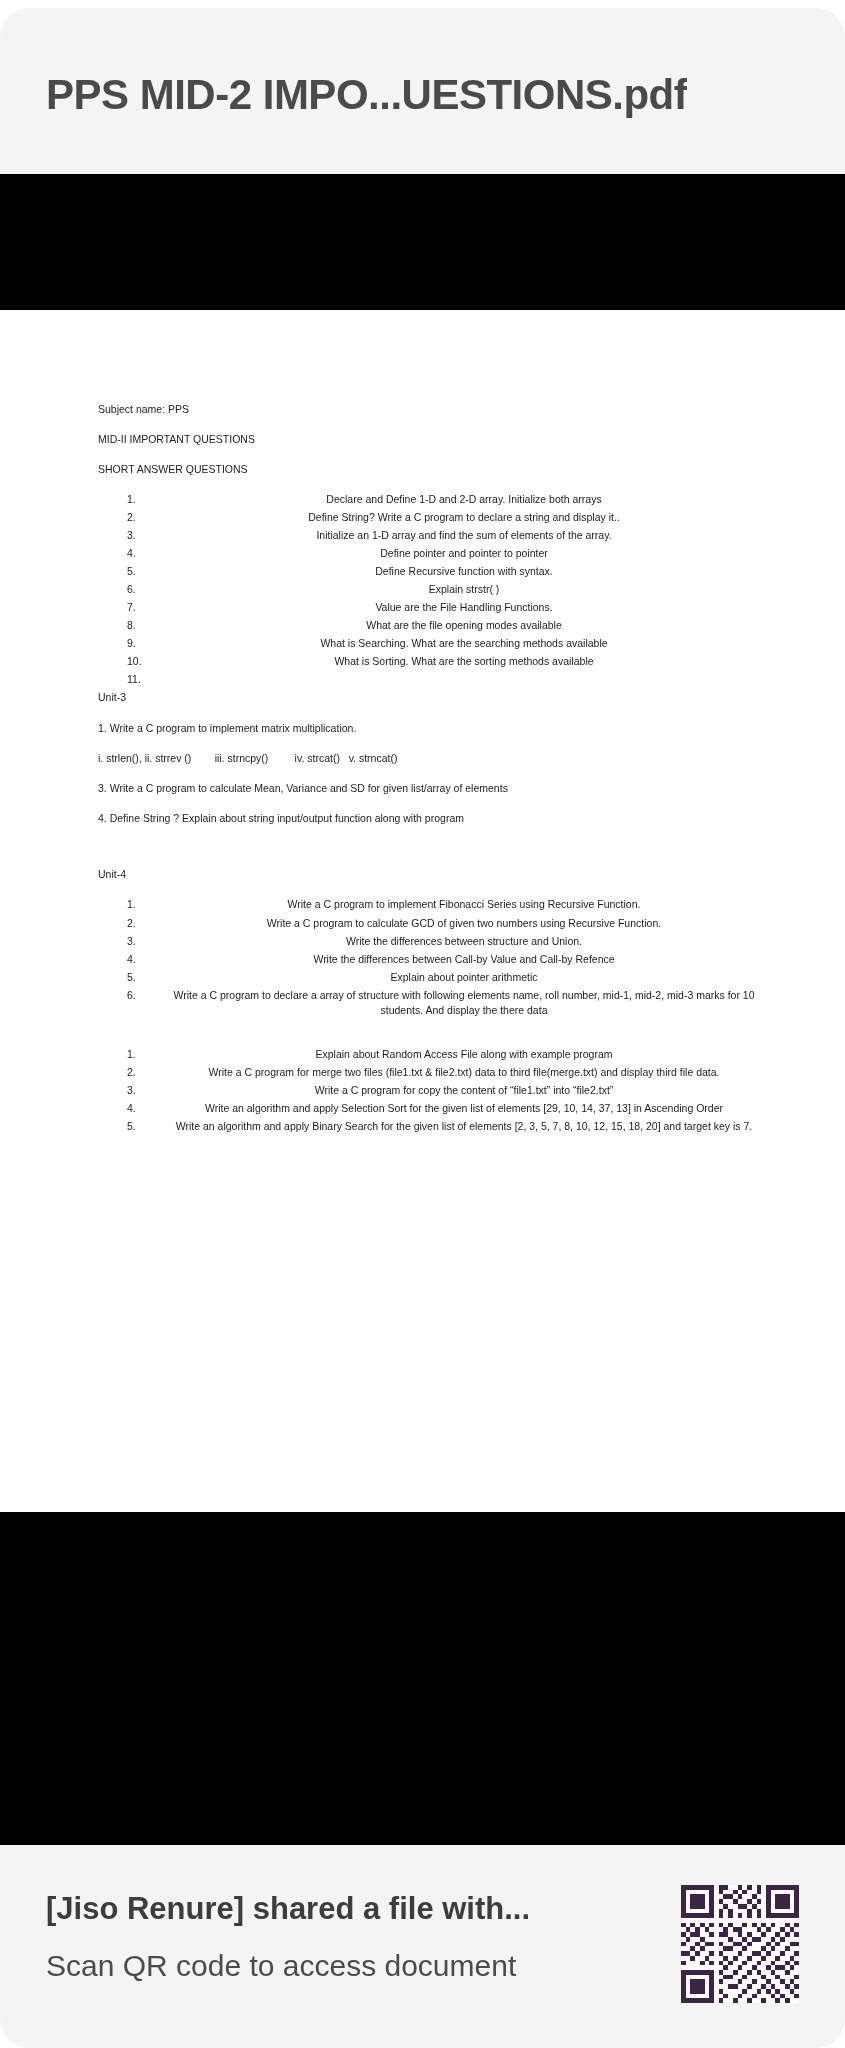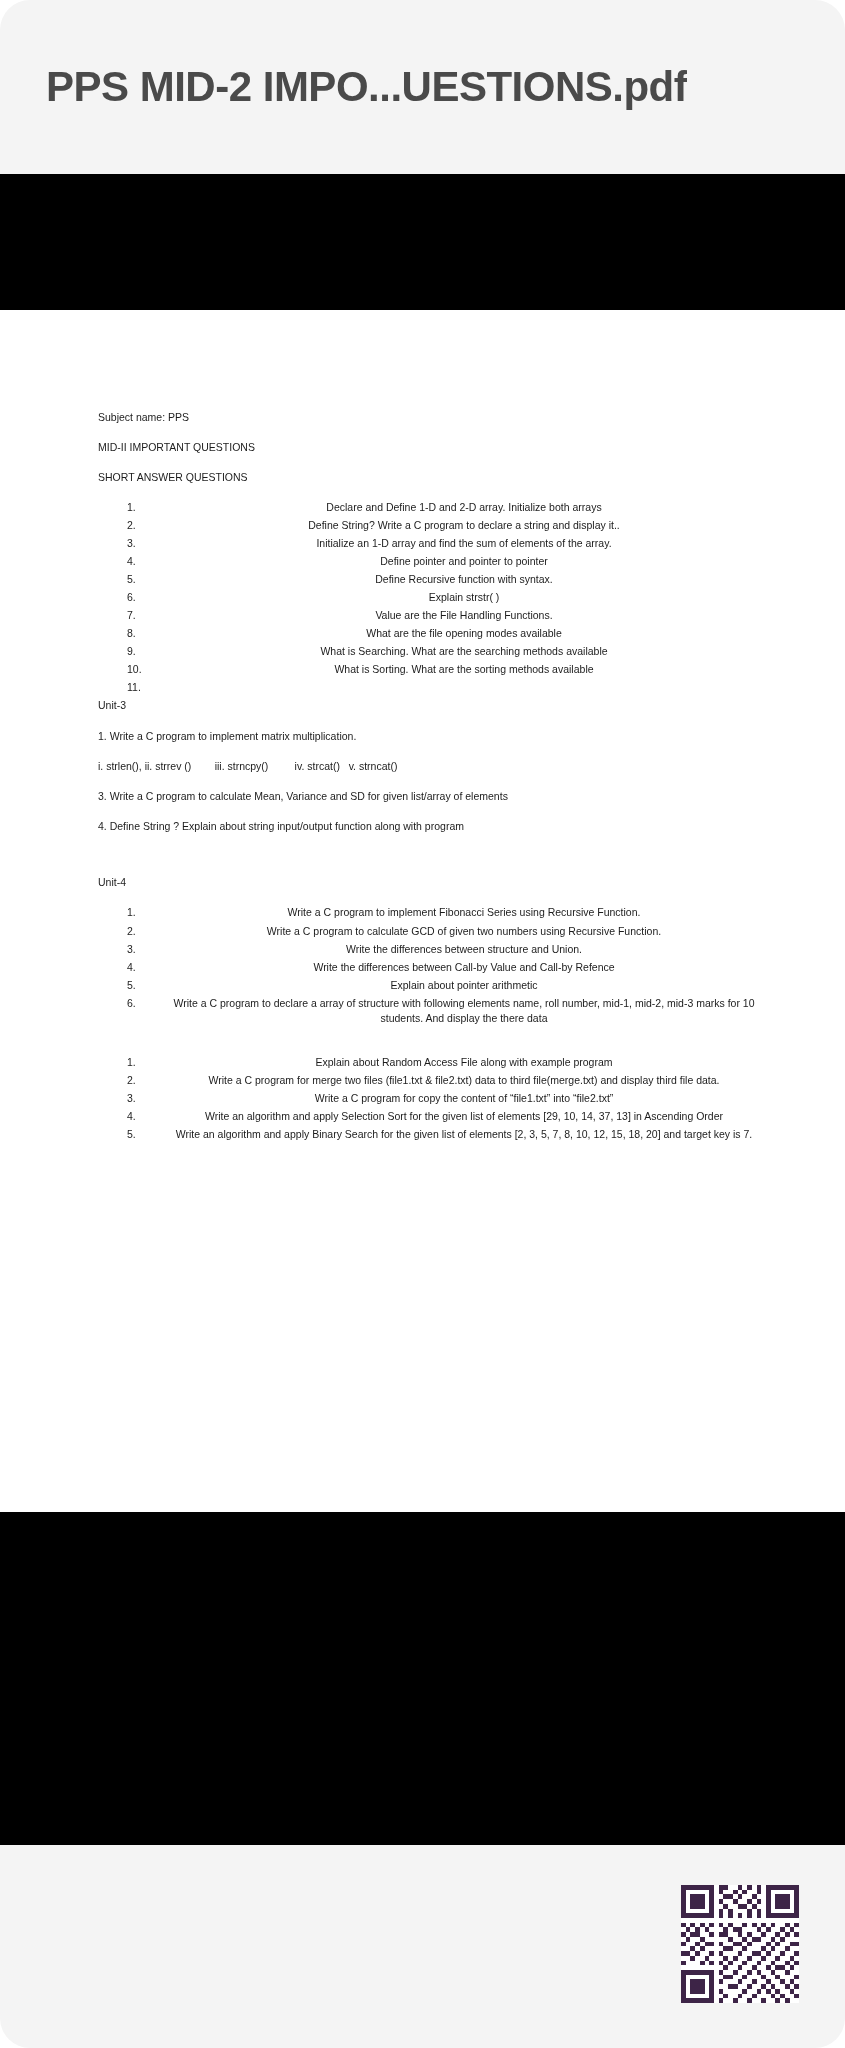--- a/index.html
+++ b/index.html
@@ -13,21 +13,21 @@
     position: relative;
     width: 845px;
     height: 2048px;
     background: #ffffff;
     overflow: hidden;
   }
 
   
   .header-card {
     position: absolute;
-    left: 0; top: 0;
+    left: 0; top: 8px;
     width: 845px;
     height: 174px;
     background: #f4f4f4;
     border-top-left-radius: 30px;
     border-top-right-radius: 30px;
     display: flex;
     align-items: center;
     padding-left: 46px;
   }
   .file-title {
@@ -66,21 +66,21 @@
   }
   .doc-inner {
     position: absolute;
     left: 98px;
     top: 92px;
     width: 670px;
     color: #1c1c1c;
     font-size: 10.5px;
     line-height: 1.42;
   }
-  .doc-inner p { margin: 8px 0 15px 0; }
+  .doc-inner p { margin: 0 0 15px 0; }
   .doc-inner p.unit { margin: 0 0 16px 0; }
   .gap-lg { height: 26px; }
   .gap-md { height: 18px; }
 
   ol.qlist {
     margin: 0 0 0 0;
     padding-left: 62px;
     list-style: none;
     counter-reset: q;
     text-align: center;
@@ -202,20 +202,24 @@
         <li>Write an algorithm and apply Selection Sort for the given list of elements [29, 10, 14, 37, 13] in Ascending Order</li>
         <li>Write an algorithm and apply Binary Search for the given list of elements [2, 3, 5, 7, 8, 10, 12, 15, 18, 20] and target key is 7.</li>
       </ol>
 
     </div>
   </div>
 
   <div class="band-bottom"></div>
 
   <div class="footer-card">
+    <div class="footer-text">
+      <div class="share-line">[Jiso Renure] shared a file with...</div>
+      <div class="scan-line">Scan QR code to access document</div>
+    </div>
     <div class="qr-box">
       <svg width="118" height="118" viewBox="0 0 25 25" shape-rendering="crispEdges" aria-hidden="true">
         <rect width="25" height="25" fill="#ffffff"></rect>
         <g fill="#3d2447">
 
           <rect x="0" y="0" width="7" height="1"></rect>
             <rect x="0" y="6" width="7" height="1"></rect>
           <rect x="0" y="0" width="1" height="7"></rect>
             <rect x="6" y="0" width="1" height="7"></rect>
           <rect x="2" y="2" width="3" height="3"></rect>

